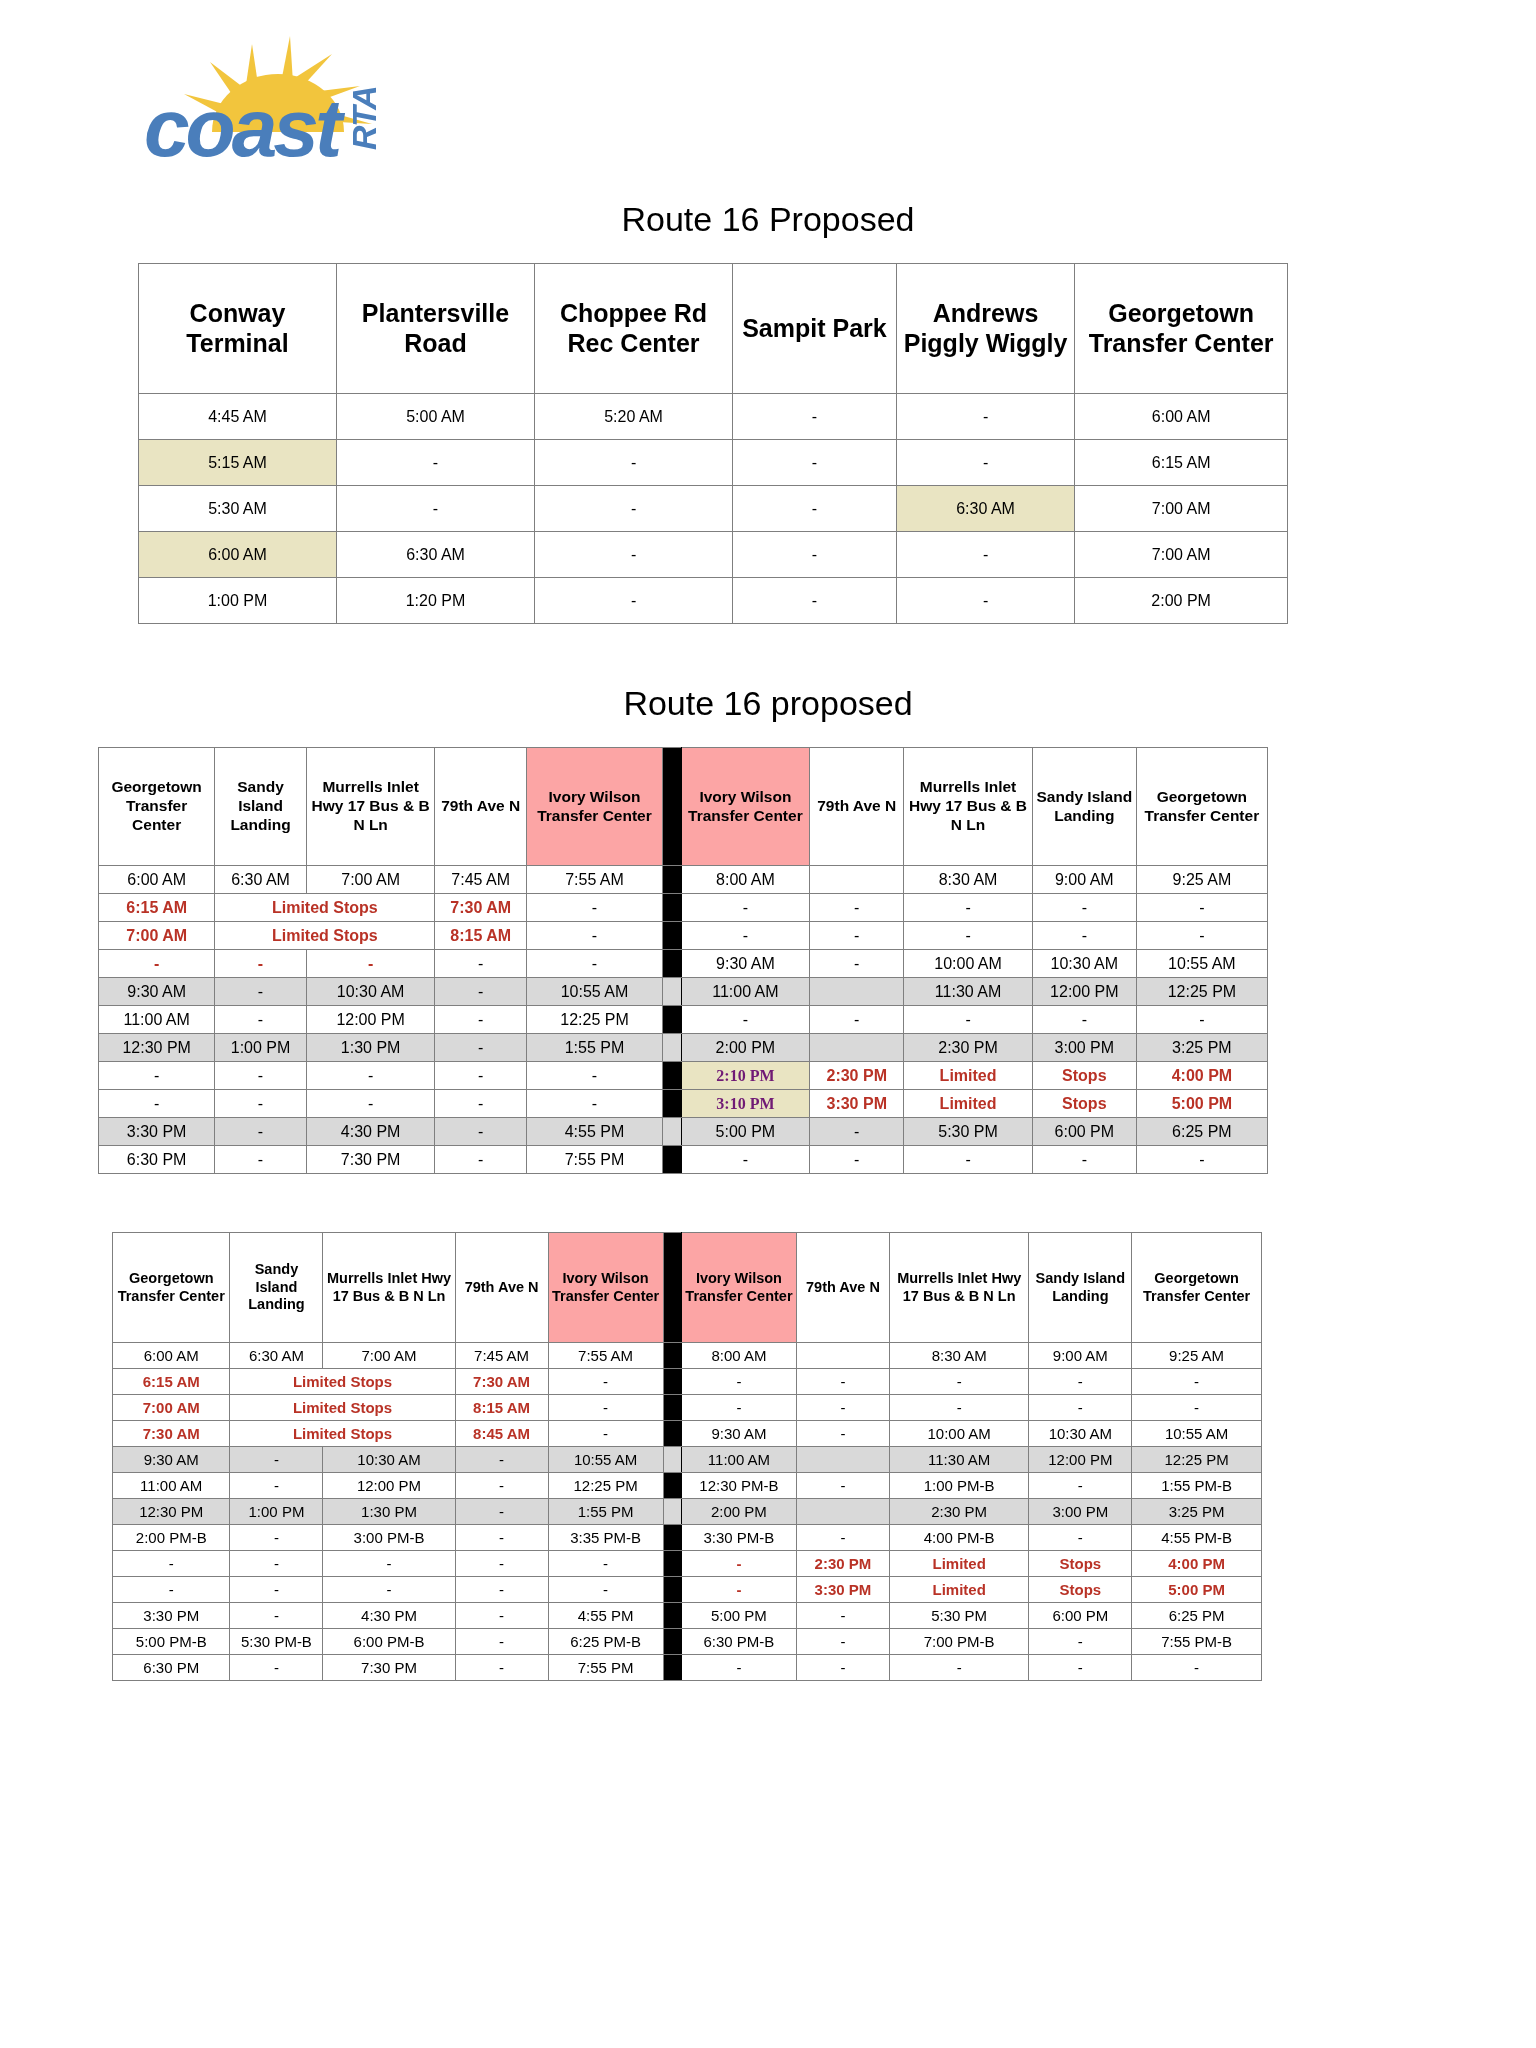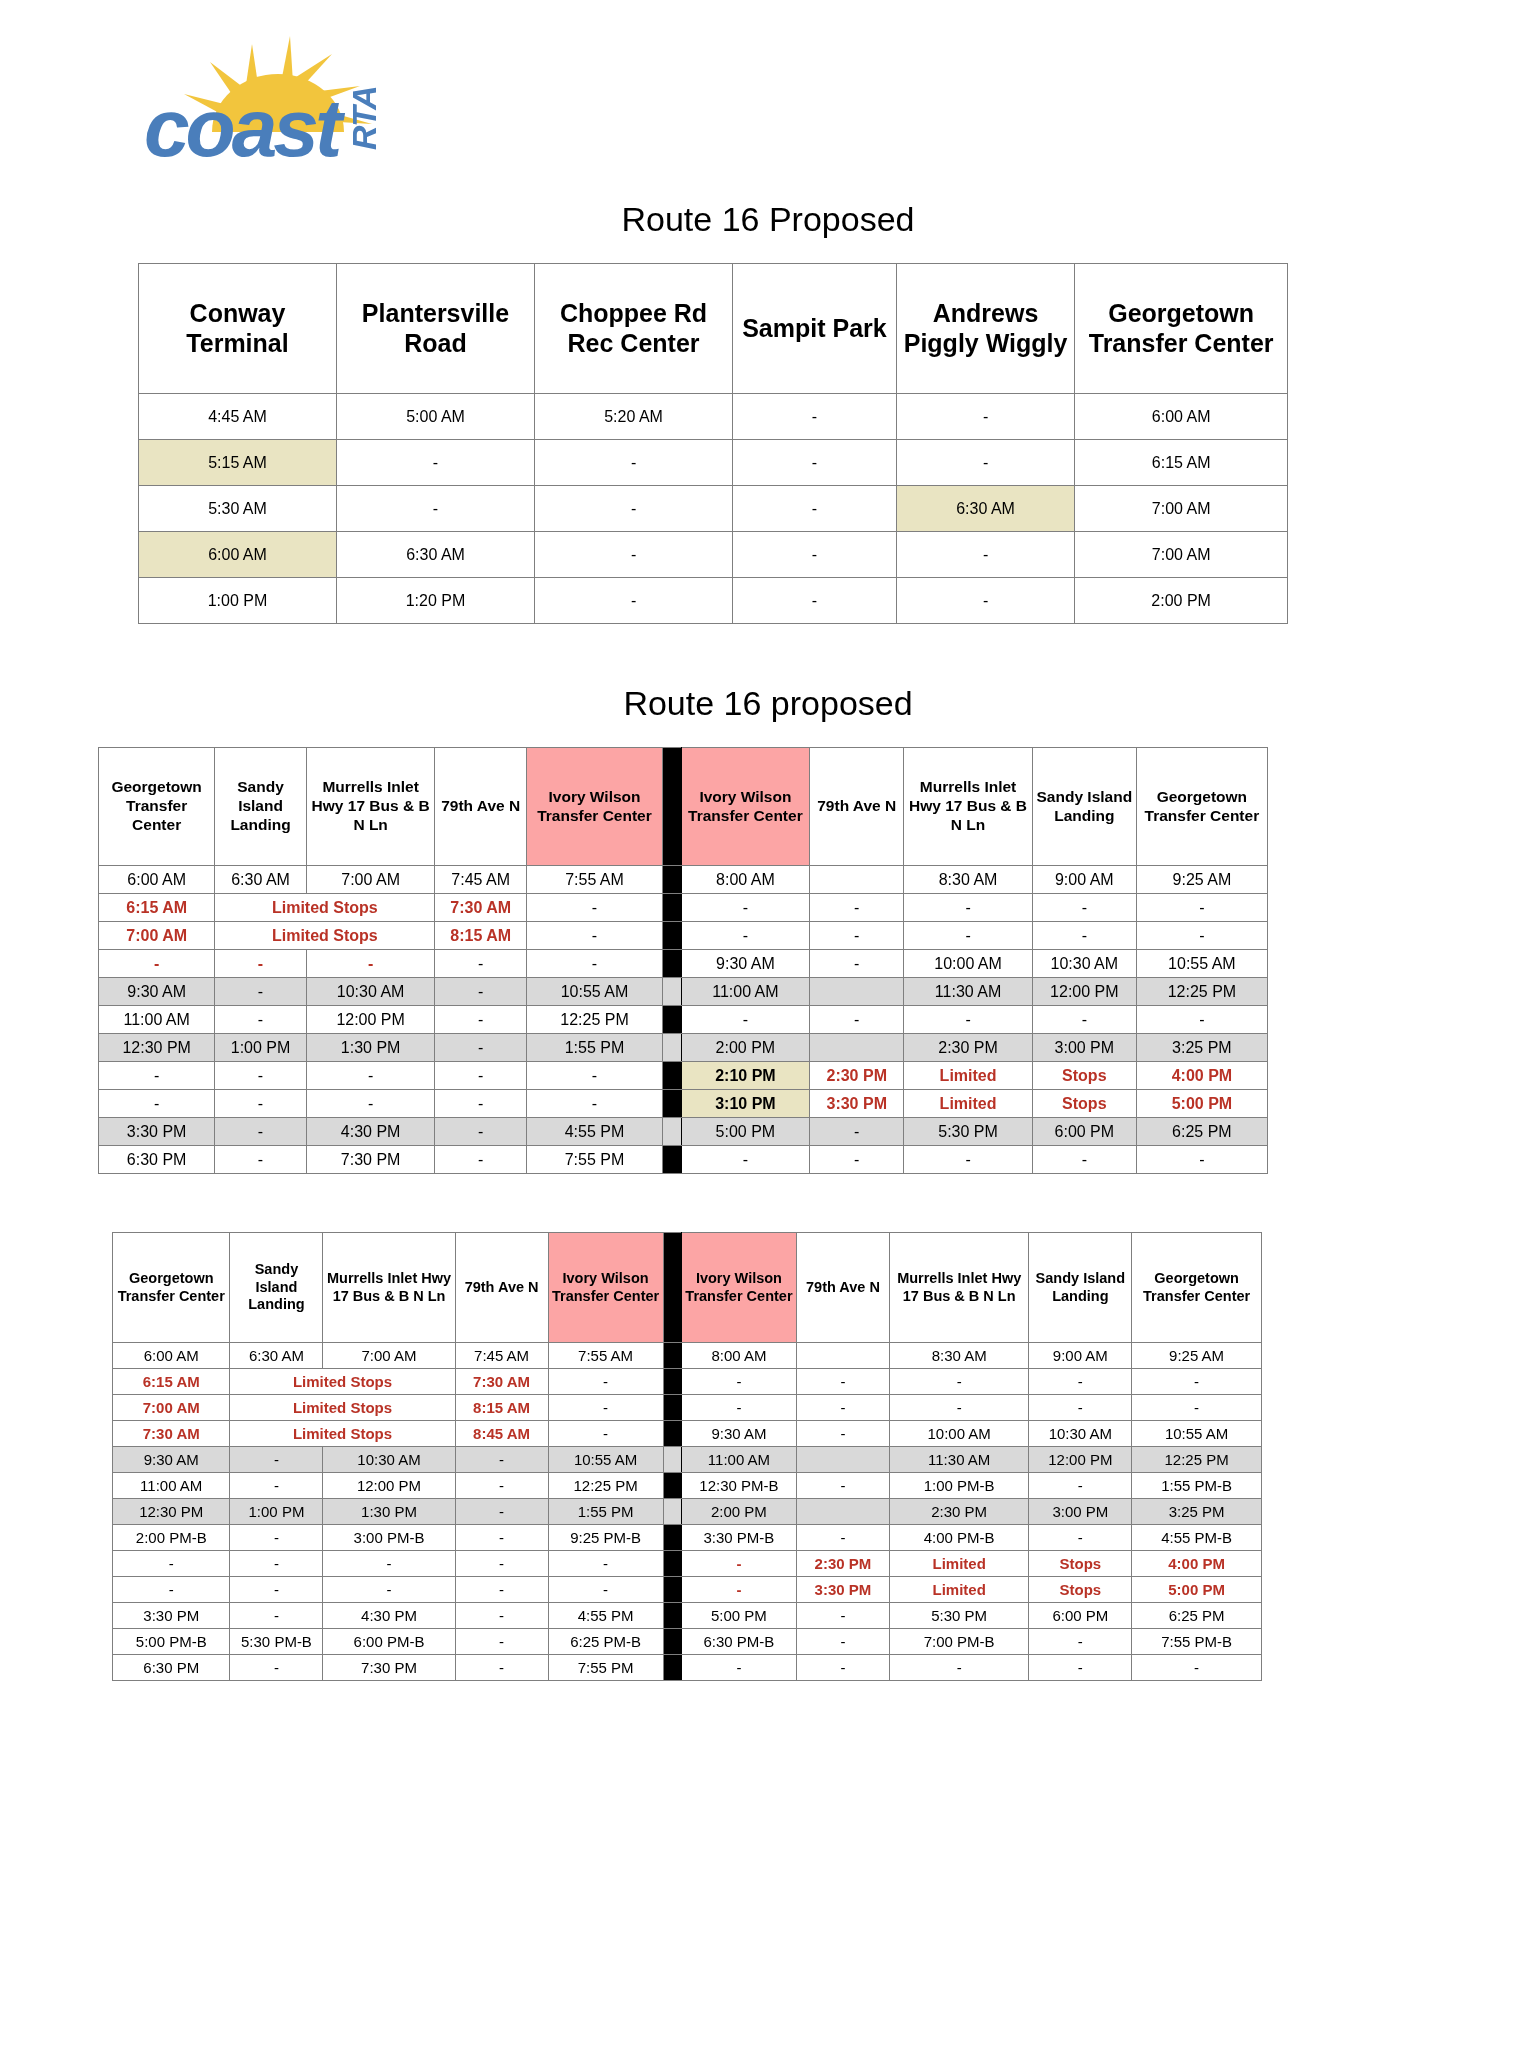--- a/index.html
+++ b/index.html
@@ -56,21 +56,21 @@
     font-size: 16px; padding: 3.5px 2px; height: 28px; background: #ffffff;
   }
   .sched tr.shade td { background: #d9d9d9; }
   .sched th.yellow { background: #fca5a5; }
   .sched th.divider, .sched td.divider {
     background: #000000; border-left: 1px solid #000; border-right: 1px solid #000;
     padding: 0; width: 18px;
   }
   .sched .red { color: #b93226; font-weight: bold; }
   .cell-beige { background: #e9e4c2 !important; }
-  .cell-beige.red { color: #000000; }
+  .cell-beige.red { color: #701a75; font-family: Liberation Serif, serif; }
 
   #table3 th { font-size: 14.5px; height: 110px; }
   #table3 td { font-size: 15px; height: 26px; }
   #table3 { width: 1150px; margin-left: 112px; }
 
   .gap-a { height: 60px; }
   .gap-b { height: 58px; }
 </style>
 </head>
 <body>
@@ -466,21 +466,21 @@
           <td></td>
           <td>2:30 PM</td>
           <td>3:00 PM</td>
           <td>3:25 PM</td>
         </tr>
         <tr>
           <td>2:00 PM-B</td>
           <td>-</td>
           <td>3:00 PM-B</td>
           <td>-</td>
-          <td>9:25 PM-B</td>
+          <td>3:35 PM-B</td>
           <td class="divider"></td>
           <td>3:30 PM-B</td>
           <td>-</td>
           <td>4:00 PM-B</td>
           <td>-</td>
           <td>4:55 PM-B</td>
         </tr>
         <tr>
           <td>-</td>
           <td>-</td>

